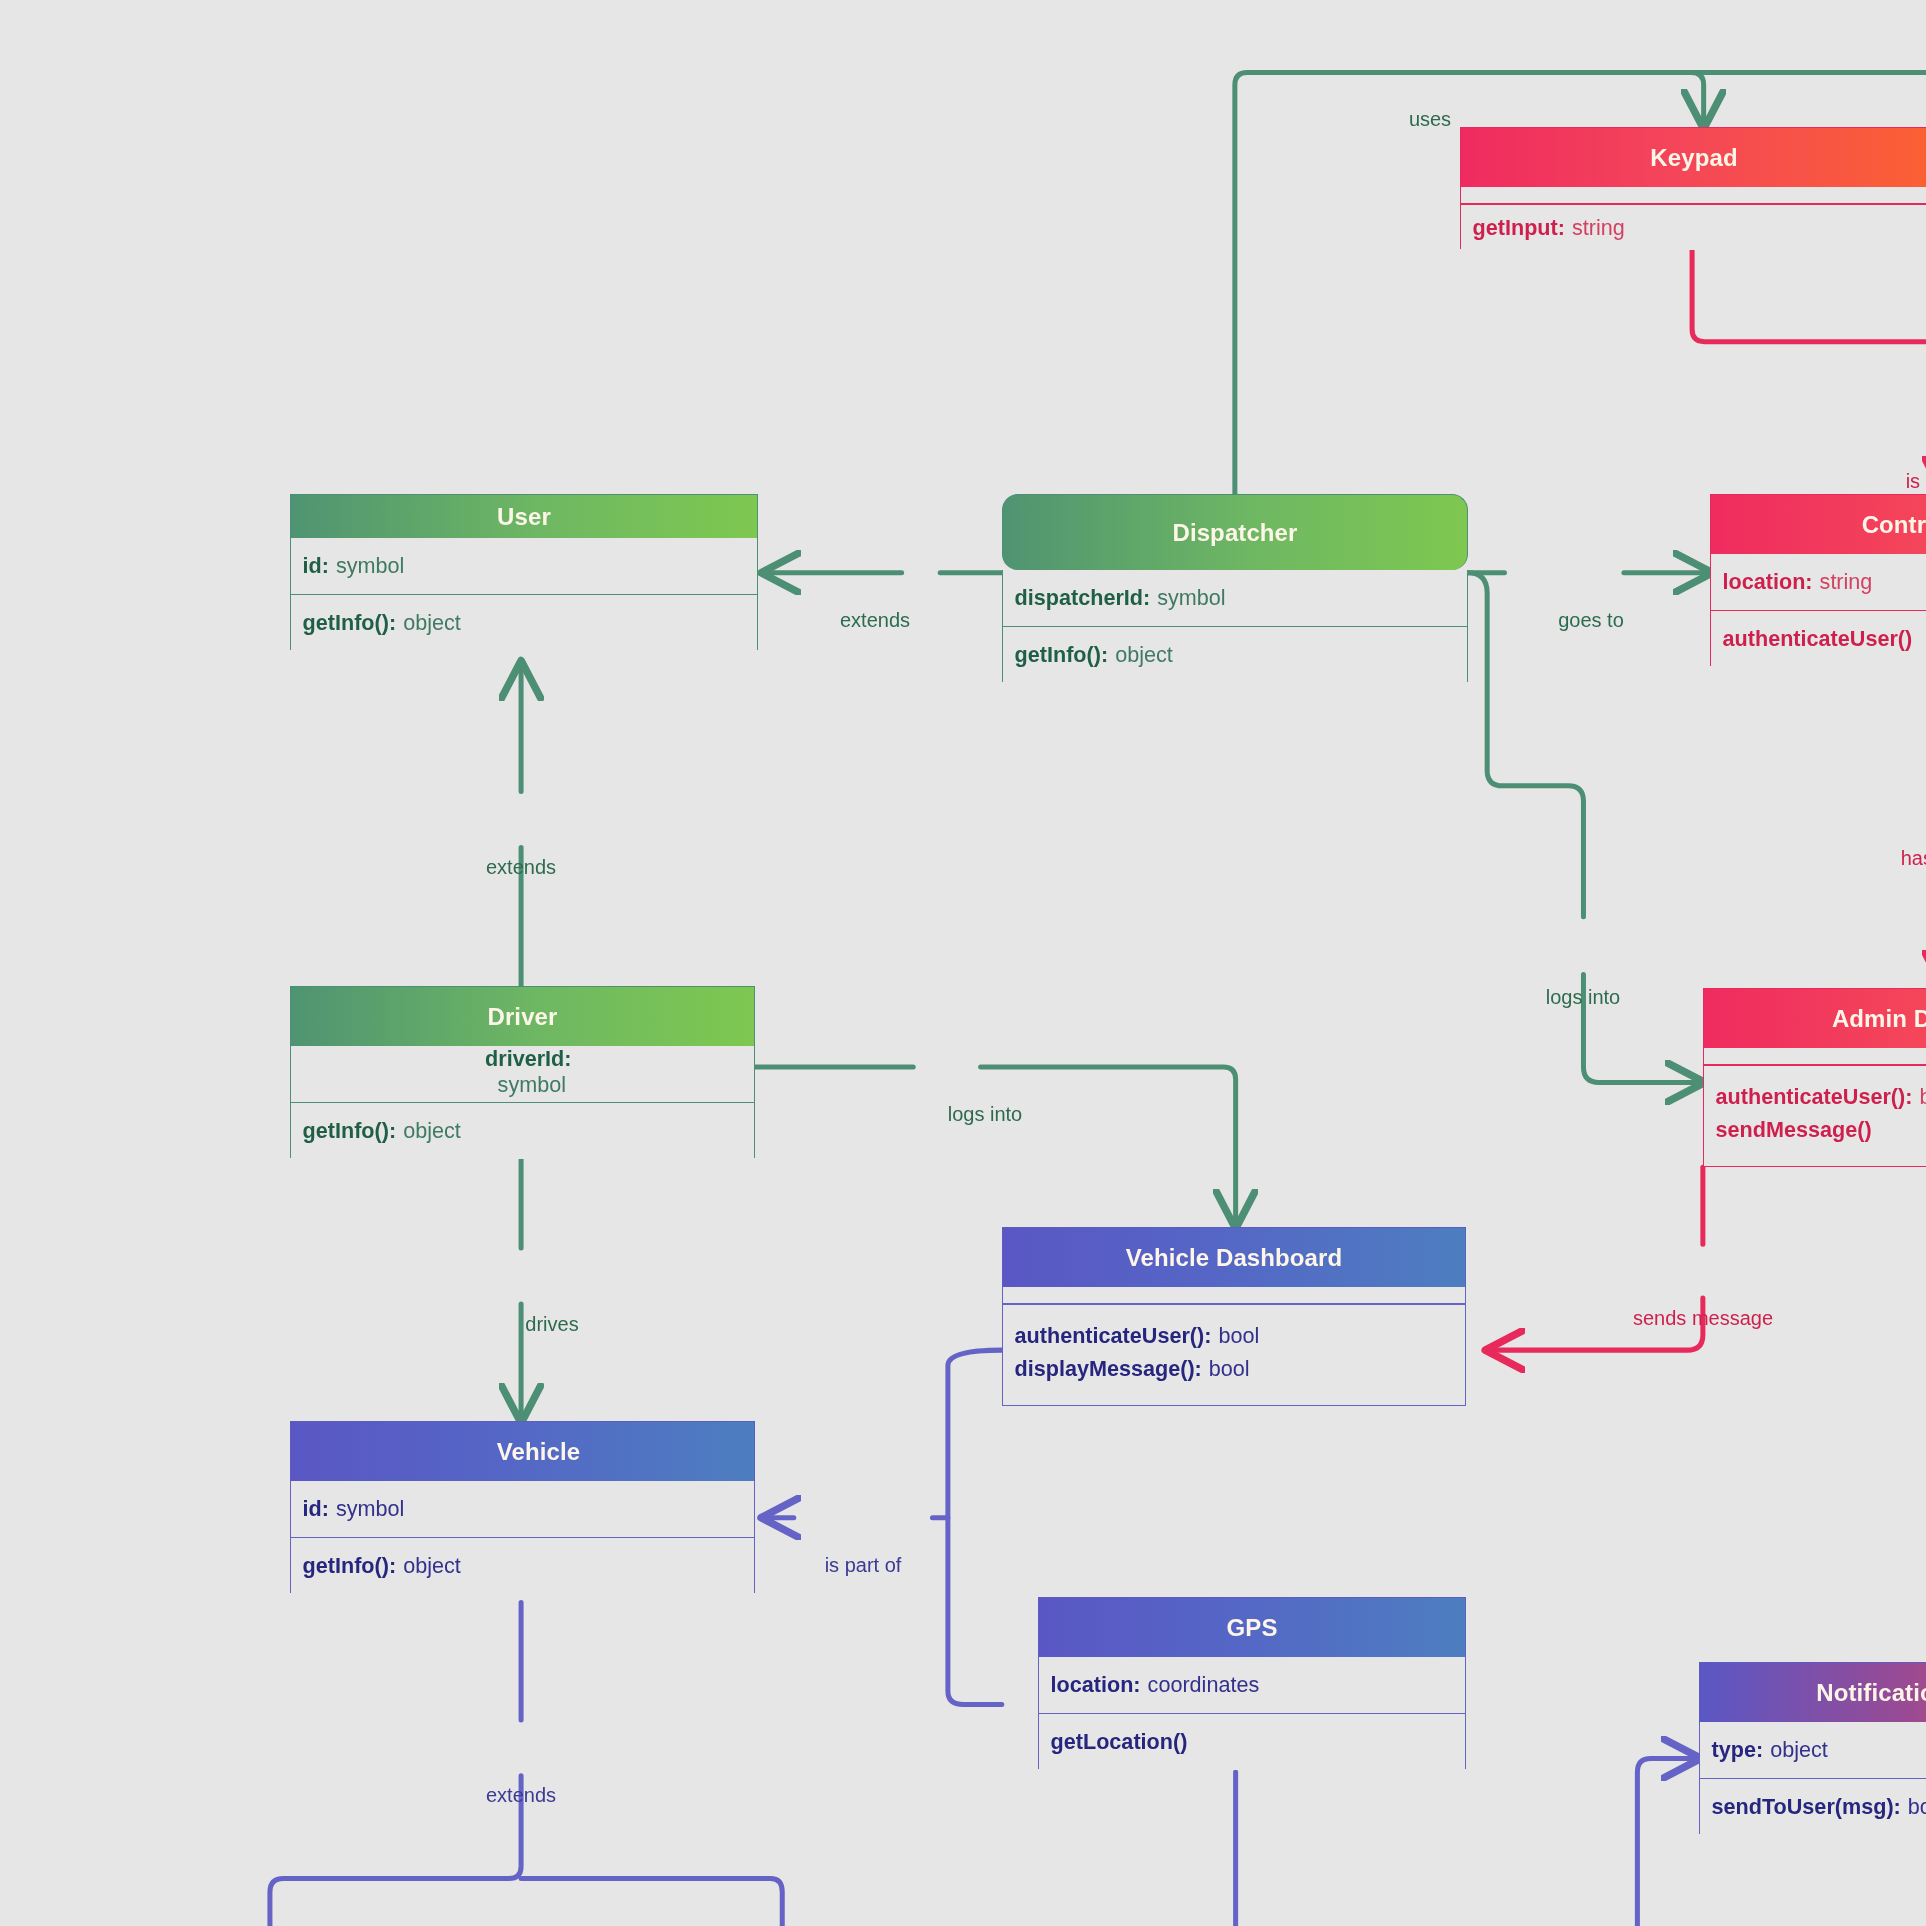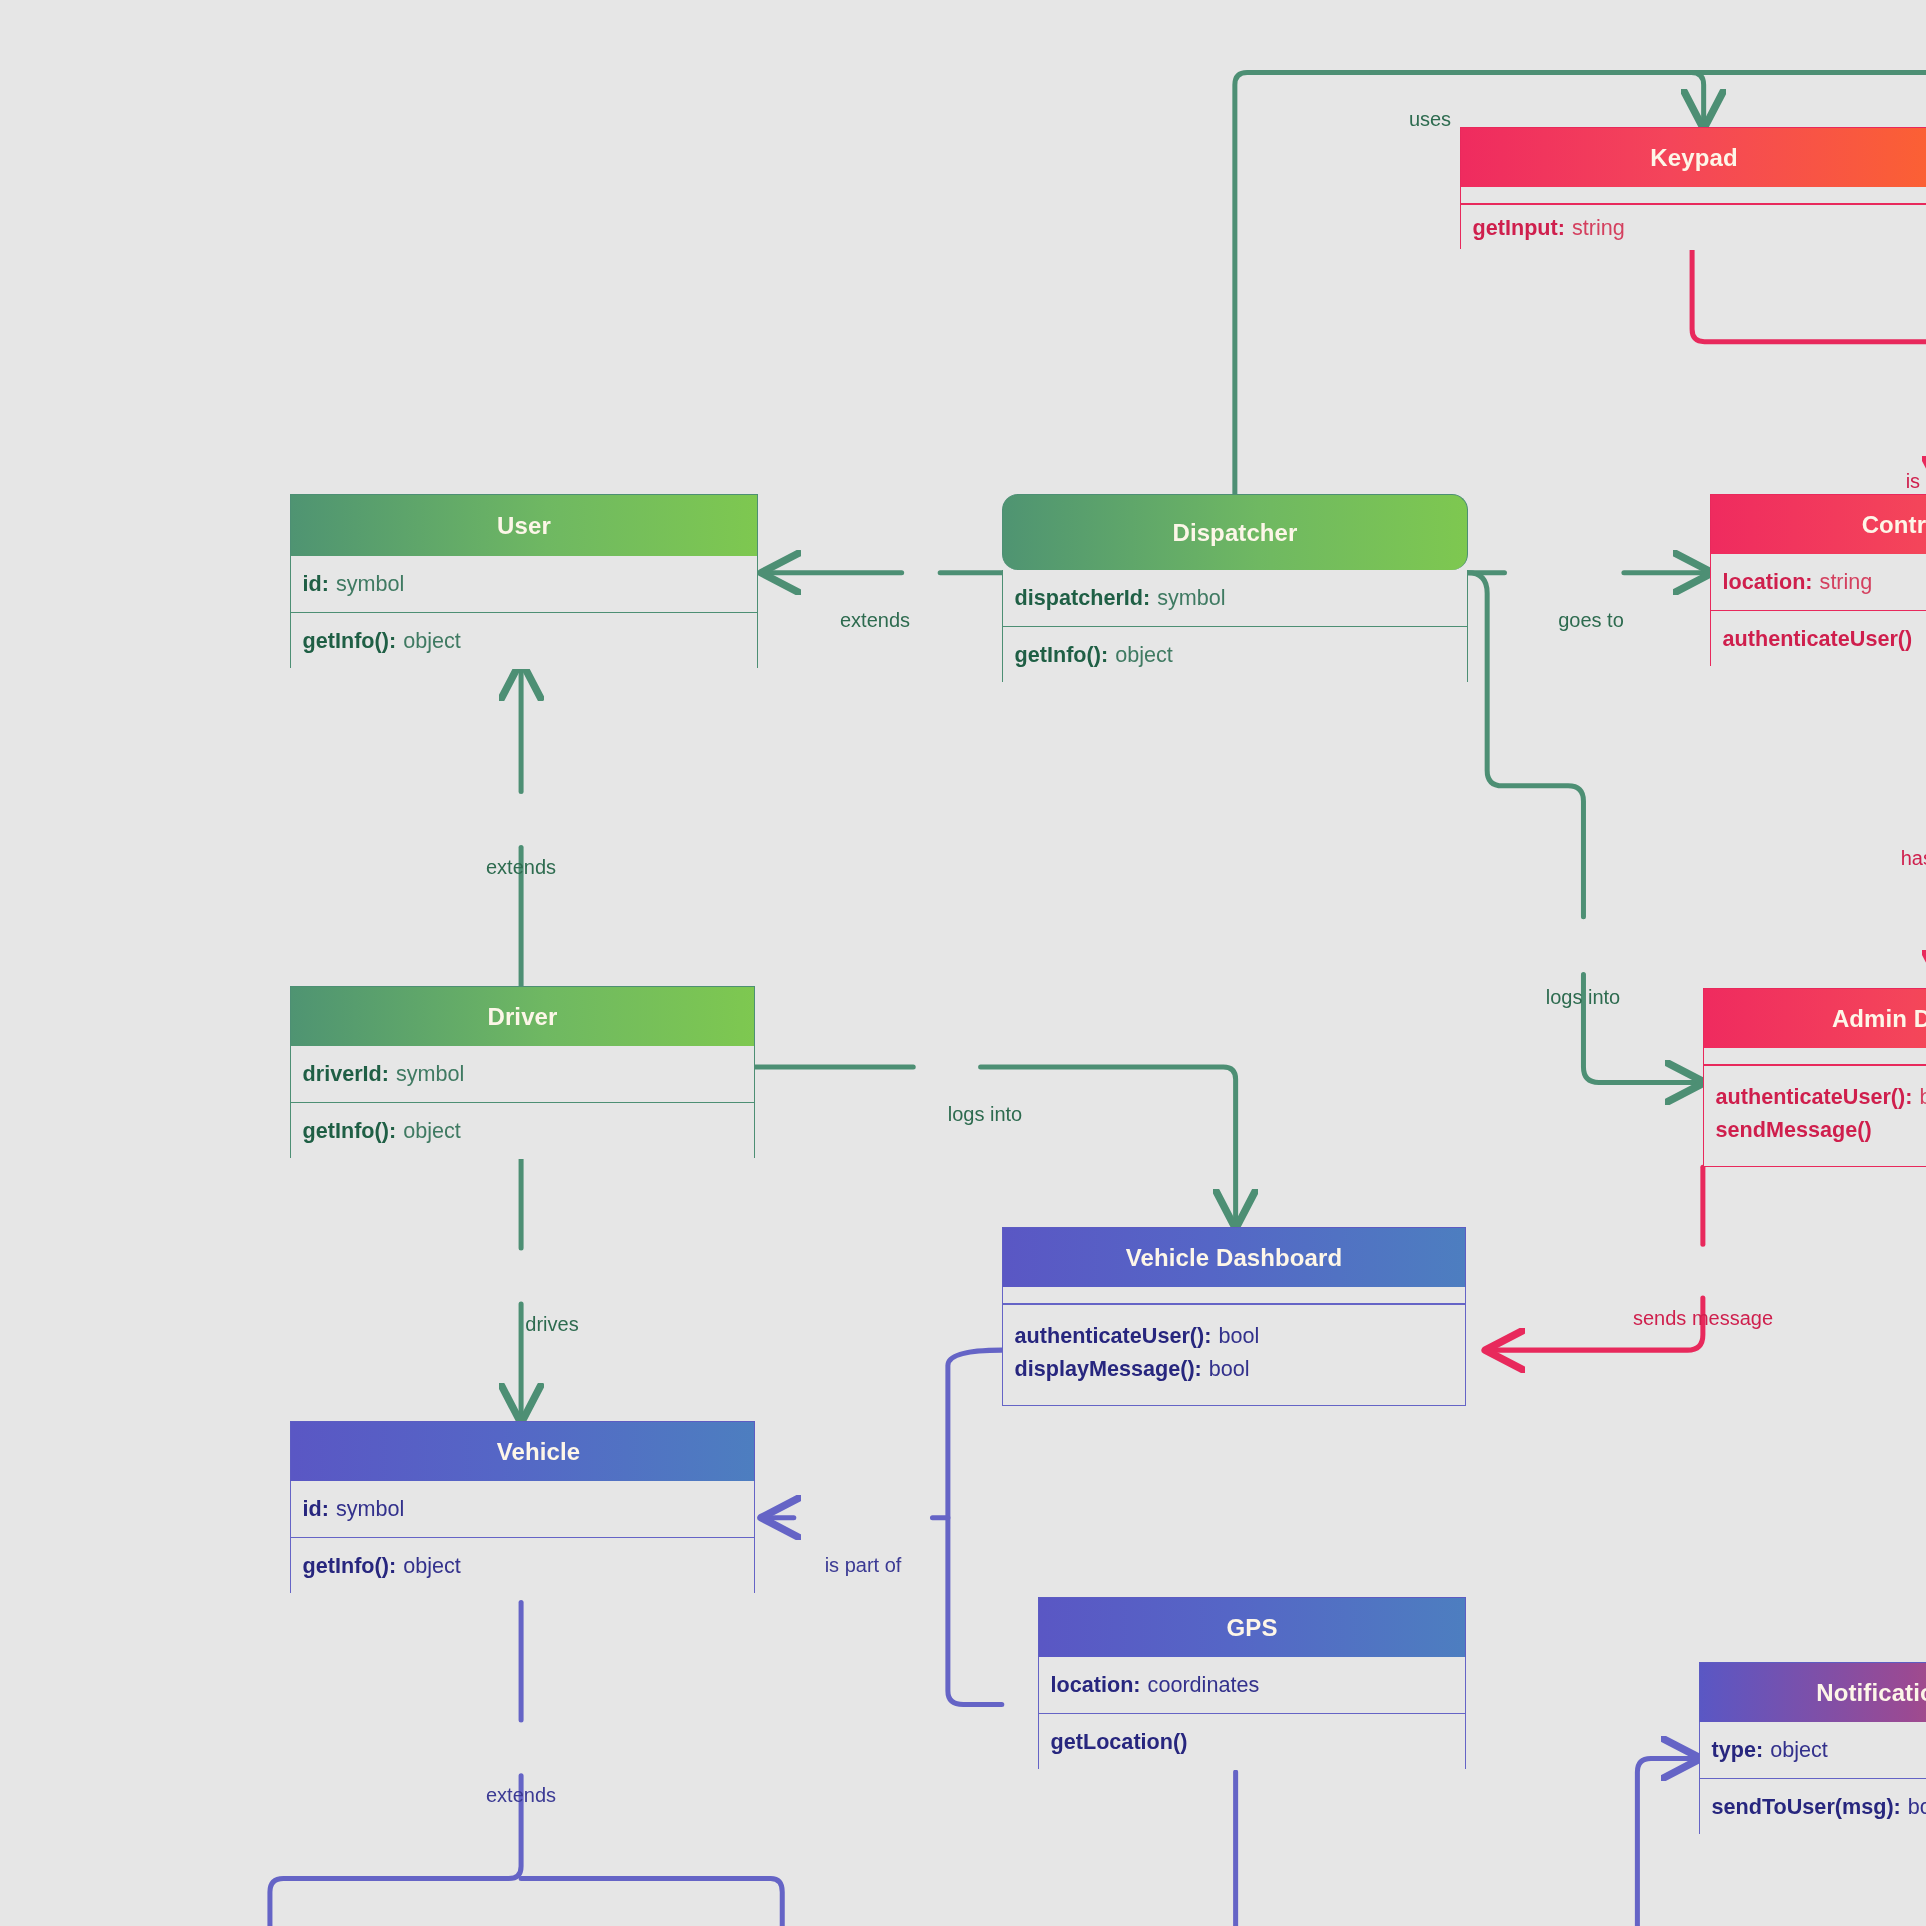--- a/index.html
+++ b/index.html
@@ -172,21 +172,21 @@
     <div class="compart" style="height:17.3px;"></div>
     <div class="compart sep" style="height:45px;">
       <div class="row" style="height:45px;font-size:21.6px;">
         <b>getInput:</b>
         <span class="ty" style="margin-left:7px;">string</span>
       </div>
     </div>
   </div>
 
   <div class="node green" style="left:290px;top:494px;width:468px;">
-    <div class="hdr" style="height:62px;font-size:24px;">User</div>
+    <div class="hdr" style="height:44px;font-size:24px;">User</div>
     <div class="compart" style="height:56px;">
       <div class="row" style="height:56px;font-size:21.6px;">
         <b>id:</b>
         <span class="ty" style="margin-left:7px;">symbol</span>
       </div>
     </div>
     <div class="compart sep" style="height:56px;">
       <div class="row" style="height:56px;font-size:21.6px;">
         <b>getInfo():</b>
         <span class="ty" style="margin-left:7px;">object</span>
@@ -221,21 +221,21 @@
     <div class="compart sep" style="height:56px;">
       <div class="row" style="height:56px;font-size:21.6px;">
         <b>authenticateUser()</b>
       </div>
     </div>
   </div>
 
   <div class="node green" style="left:290px;top:986px;width:465px;">
     <div class="hdr" style="height:60px;font-size:24px;">Driver</div>
     <div class="compart" style="height:56px;">
-      <div class="row" style="height:56px;font-size:21.6px;">
+      <div class="row" style="height:56px;font-size:21.6px;flex-direction:column;">
         <b>driverId:</b>
         <span class="ty" style="margin-left:7px;">symbol</span>
       </div>
     </div>
     <div class="compart sep" style="height:56px;">
       <div class="row" style="height:56px;font-size:21.6px;">
         <b>getInfo():</b>
         <span class="ty" style="margin-left:7px;">object</span>
       </div>
     </div>

